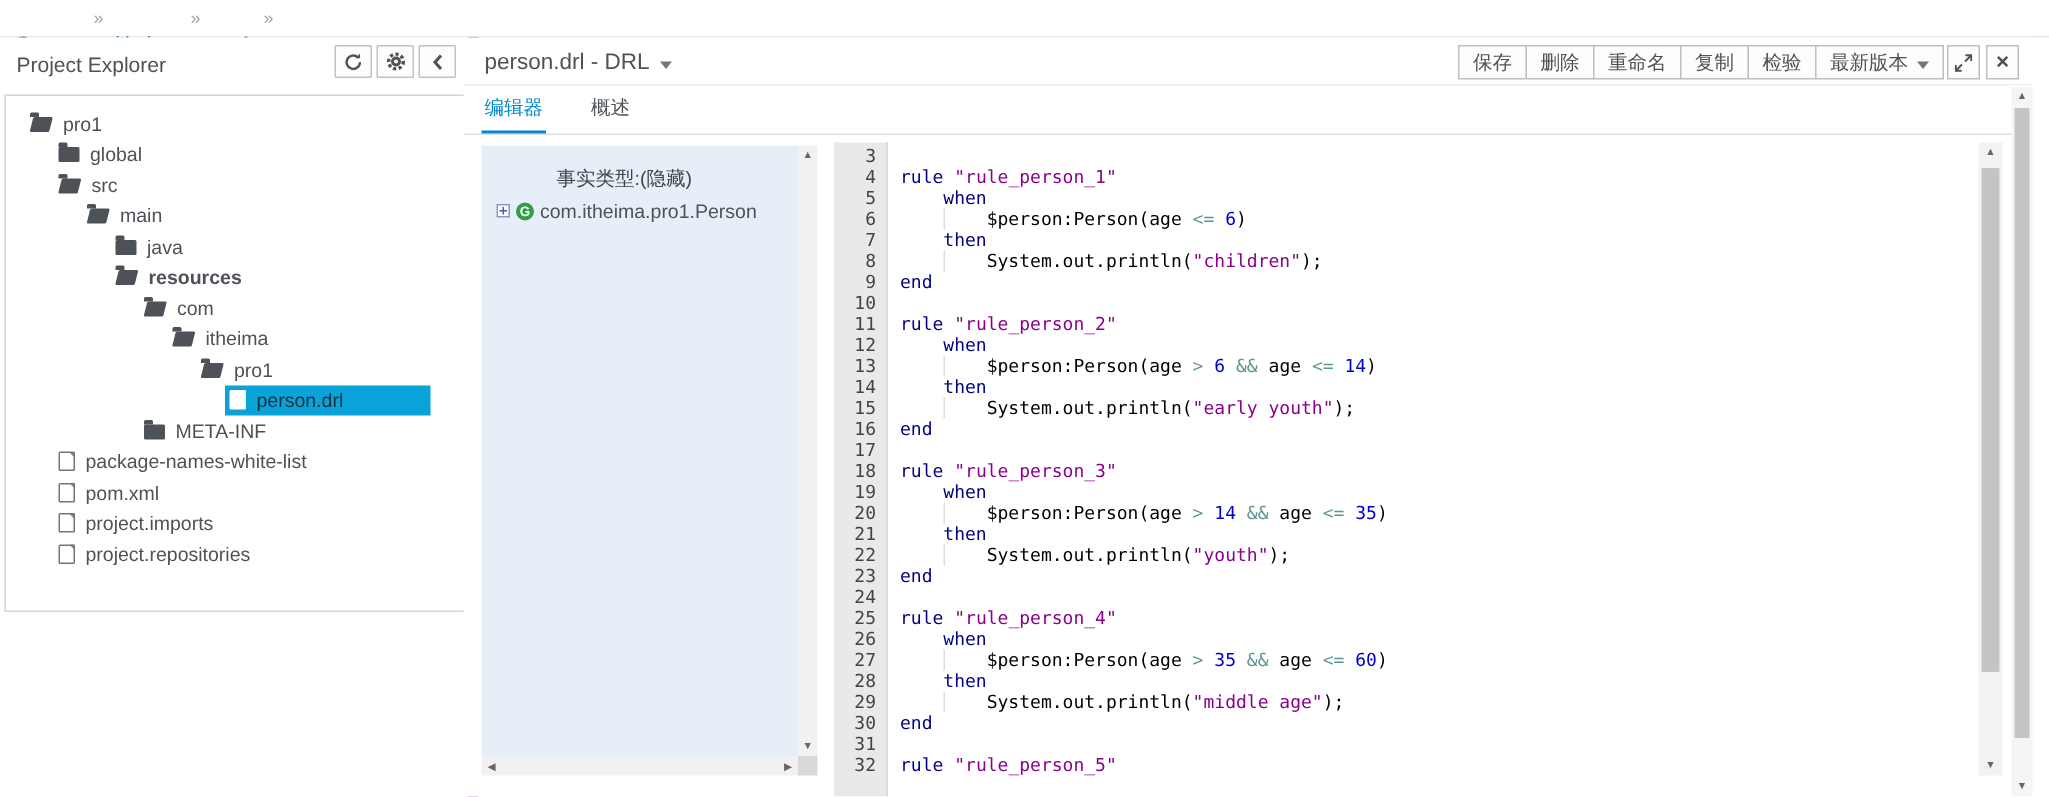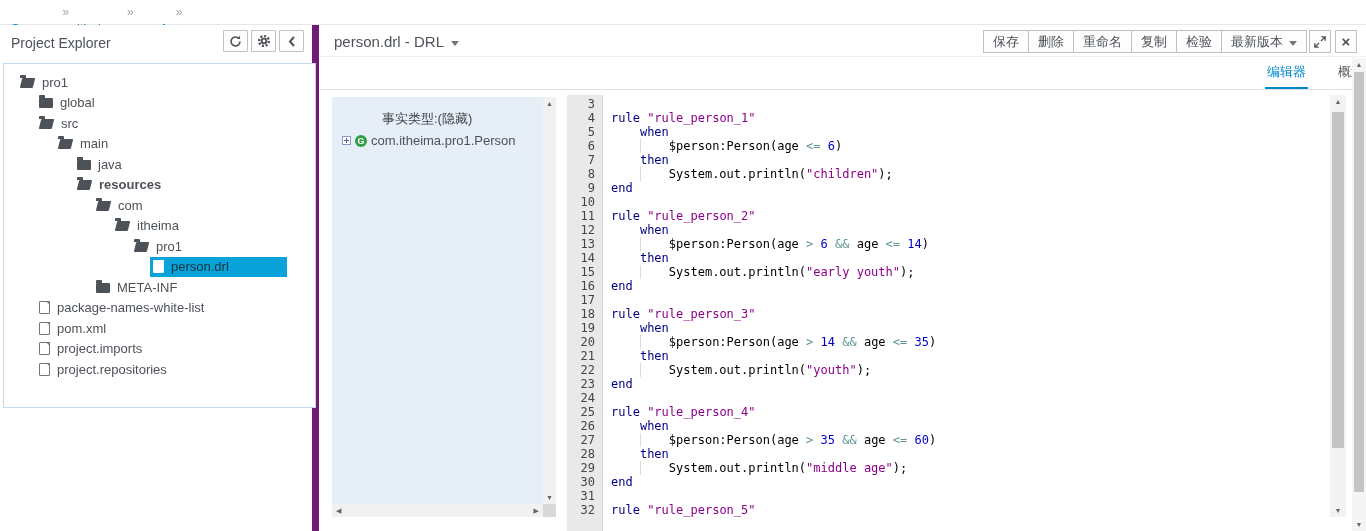--- a/index.html
+++ b/index.html
@@ -40,37 +40,37 @@
     background:#4d5258; border-radius:1px 1px 0 0; }
   .ico-folder-open::after { content:""; position:absolute; left:1px; top:0; width:13px; height:10px;
     background:#4d5258; transform:skewX(-14deg); border-radius:1px; }
   .ico-file { width:11px; height:13px; background:#fff; border:1px solid #72767b; border-radius:1px; }
   .ico-file::before { content:""; position:absolute; right:-1px; top:-1px; width:4px; height:4px;
     background:#72767b; clip-path:polygon(0 0,100% 100%,100% 0); opacity:.9; }
   .selected .ico-file { border-color:#fff; }
   .selected .ico-file::before { background:#fff; }
 
   
-  #main-panel { position:absolute; left:320px; top:25px; width:1046px; height:506px; background:#fff; }
+  #main-panel { position:absolute; left:309px; top:25px; width:1046px; height:506px; background:#fff; }
   #title-row { position:relative; height:32px; border-bottom:1px solid #f0f0f0; }
   #asset-title { position:absolute; left:14px; top:8px; font-size:15px; color:#4d5258;
     display:flex; align-items:center; gap:7px; }
   .caret-down { width:0; height:0; border-left:4px solid transparent; border-right:4px solid transparent;
     border-top:5px solid #72767b; display:inline-block; margin-top:3px; }
   #toolbar { position:absolute; right:59px; top:5px; display:flex; }
   .tb-btn { height:23px; padding:0 9px; font-size:13px; color:#4d5258; background:#fdfdfd;
     border:1px solid #bfbfbf; margin-left:-1px; display:inline-flex; align-items:center; gap:6px;
     cursor:pointer; white-space:nowrap; }
   #win-buttons { position:absolute; right:9px; top:5px; display:flex; gap:4px; }
   .win-btn { width:22px; height:23px; background:#fdfdfd; border:1px solid #bfbfbf;
     display:inline-flex; align-items:center; justify-content:center; cursor:pointer;
     font-size:15px; font-weight:bold; color:#4d5258; }
 
   #tab-row { position:relative; height:33px; border-bottom:1px solid #e0e0e0;
-    display:flex; align-items:stretch; padding-left:12px; gap:28px;justify-content:flex-end; }
+    display:flex; align-items:stretch; padding-left:12px; gap:28px; }
   .tab { font-size:13px; color:#4d5258; display:flex; align-items:center; cursor:pointer;
     border-bottom:2px solid transparent; padding:0 2px; }
   .tab.active { color:var(--accent); border-bottom-color:var(--accent); }
 
   
   #facts-panel { position:absolute; left:12px; top:72px; width:211px; height:407px;
     background:#e6eff7; padding:13px 0 0 10px; overflow:hidden; }
   #facts-header { font-size:13px; color:#3f4449;margin-left:40px; }
   .fact-item { margin-top:5px; display:flex; align-items:center; gap:4px; font-size:13px; color:#4d5258; }
   .expander { width:9px; height:9px; border:1px solid #9193c8; background:#fff; position:relative; flex:0 0 auto; }

